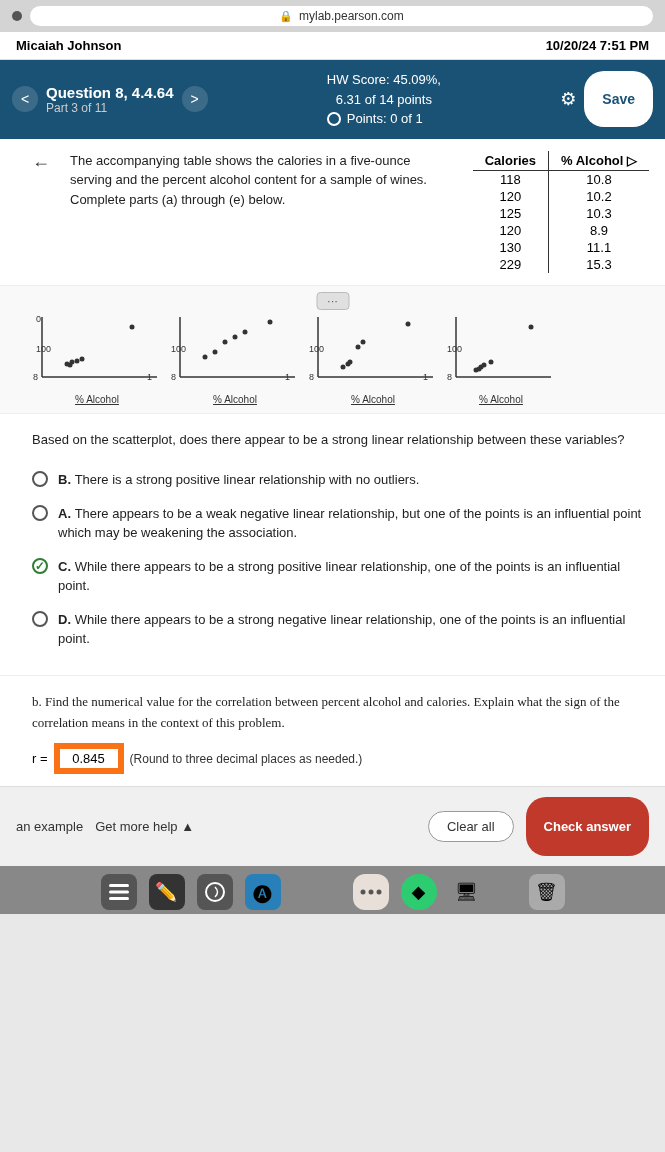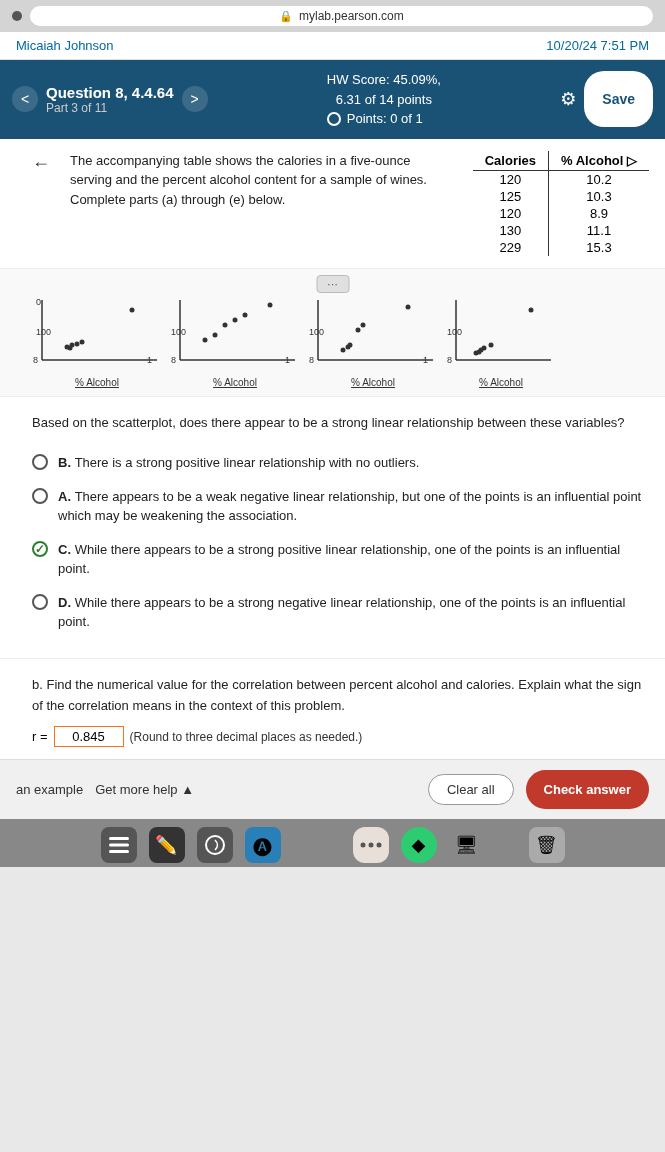--- a/index.html
+++ b/index.html
@@ -42,22 +42,23 @@
     .lock-icon { color: #555; font-size: 11px; }
 
     
     .header-bar {
       background: white;
       padding: 6px 16px;
       display: flex;
       justify-content: space-between;
       align-items: center;
       font-size: 13px;
-      color: #0369a1;
+      color: #000000;
       border-bottom: 1px solid #ddd;
+      font-weight: bold;
     }
 
     
     .question-nav {
       background: #1a5276;
       padding: 10px 12px;
       display: flex;
       align-items: center;
       justify-content: space-between;
       color: white;
@@ -255,30 +256,31 @@
     
     .part-b-section {
       padding: 16px 16px 12px 32px;
       border-top: 1px solid #eee;
     }
     .part-b-text {
       font-size: 13px;
       line-height: 1.6;
       color: #222;
       margin-bottom: 10px;
+      font-family: Liberation Serif, serif;
     }
     .correlation-row {
       display: flex;
       align-items: center;
       gap: 6px;
       font-size: 13px;
       margin-top: 8px;
     }
     .r-value-input {
-      border: 1px solid #f97316;
+      border: 6px solid #f97316;
       padding: 2px 8px;
       font-size: 13px;
       width: 70px;
       text-align: center;
     }
     .round-note {
       font-size: 12px;
       color: #333;
     }
 
@@ -314,21 +316,21 @@
       padding: 7px 18px;
       font-size: 13px;
       cursor: pointer;
       color: #333;
     }
     .check-answer-btn {
       background: #c0392b;
       color: white;
       border: none;
       border-radius: 20px;
-      padding: 12px 18px;
+      padding: 22px 18px;
       font-size: 13px;
       font-weight: bold;
       cursor: pointer;
     }
 
     
     .taskbar-bg {
       background: #888;
       padding: 4px 0 0 0;
       height: 48px;
@@ -390,20 +392,24 @@
     <span class="back-arrow" style="cursor:pointer;font-size:18px;margin-top:0;">←</span>
     <div class="problem-text">The accompanying table shows the calories in a five-ounce serving and the percent alcohol content for a sample of wines. Complete parts (a) through (e) below.</div>
     <table class="data-table">
       <thead>
         <tr>
           <th class="col-divider">Calories</th>
           <th>% Alcohol ▷</th>
         </tr>
       </thead>
       <tbody id="table-body">
+      <tr>
+            <td class="col-divider">118</td>
+            <td>10.8</td>
+          </tr>
           <tr>
             <td class="col-divider">120</td>
             <td>10.2</td>
           </tr>
           <tr>
             <td class="col-divider">125</td>
             <td>10.3</td>
           </tr>
           <tr>
             <td class="col-divider">120</td>

